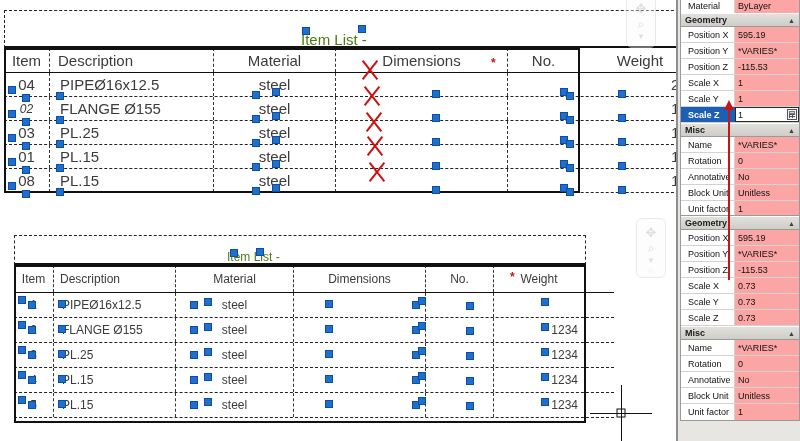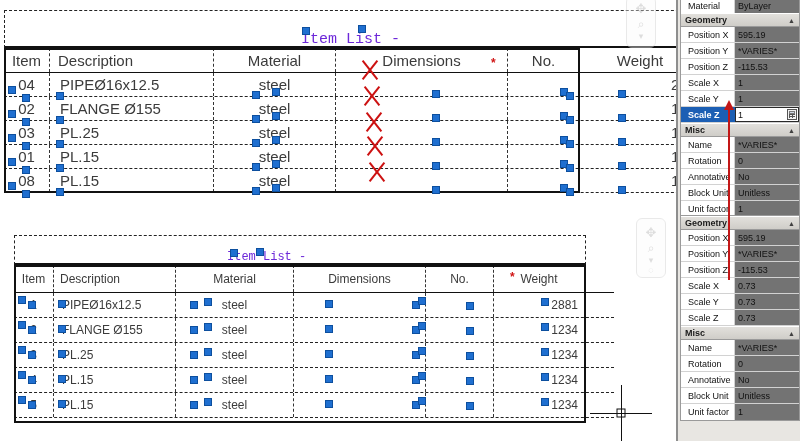--- a/index.html
+++ b/index.html
@@ -20,21 +20,21 @@
 
   
   .cad-table { position:absolute; }
   .cad-table .title-row {
     border:1px dashed #222;
     border-bottom:2px solid #111;
     position:relative;
   }
   .cad-table .title-text {
     position:absolute; white-space:nowrap;
-    color:#6d28d9; font-family:Liberation Mono, monospace;
+    color:#4d7c0f; font-family:Liberation Sans, sans-serif;
   }
   .cad-table .grid { position:relative; }
 
   .cad-row {
     display:flex;
     border-bottom:1px dashed #222;
     position:relative;
   }
   .cad-row.hdr { border-bottom:1px solid #111; }
   .cad-row.last { border-bottom:1px dashed #222; }
@@ -138,21 +138,21 @@
     width:54px; flex:0 0 54px;
     display:flex; align-items:center;
     padding-left:7px;
     border-right:1px solid #d2d2d2;
     background:#ffffff;
     font-size:9px; color:#111;
     white-space:nowrap; overflow:hidden;
   }
   .prop-val {
     flex:1 1 auto; display:flex; align-items:center;
-    padding-left:3px; background:#737373;
+    padding-left:3px; background:#fca5a5;
     font-size:9px; color:#111; white-space:nowrap; overflow:hidden;
   }
   .prop-row.sel .prop-name {
     background:#1c5fb4; color:#ffffff; font-weight:bold;
     border-right:1px solid #1c5fb4;
   }
   .prop-row.sel .prop-val {
     background:#ffffff; outline:1px solid #2a2a2a; outline-offset:-1px;
     position:relative;
   }
@@ -209,21 +209,21 @@
 
       <div class="cad-row" style="height:24px;">
         <div class="cad-cell c-center" style="width:46px; font-size:15px;">04</div>
         <div class="cad-cell c-left" style="width:164px; padding-left:10px; font-size:15px;">PIPEØ16x12.5</div>
         <div class="cad-cell c-center" style="width:122px; font-size:15px;">steel</div>
         <div class="cad-cell c-center" style="width:172px; font-size:15px;"></div>
         <div class="cad-cell c-center" style="width:72px; font-size:15px;"></div>
         <div class="cad-cell c-right noborder" style="width:120px; padding-right:4px; font-size:15px;">288</div>
       </div>
       <div class="cad-row" style="height:24px;">
-        <div class="cad-cell c-center" style="width:46px; font-size:15px;">02</div>
+        <div class="cad-cell c-center" style="width:46px; font-size:12px;font-style:italic;">02</div>
         <div class="cad-cell c-left" style="width:164px; padding-left:10px; font-size:15px;">FLANGE Ø155</div>
         <div class="cad-cell c-center" style="width:122px; font-size:15px;">steel</div>
         <div class="cad-cell c-center" style="width:172px; font-size:15px;"></div>
         <div class="cad-cell c-center" style="width:72px; font-size:15px;"></div>
         <div class="cad-cell c-right noborder" style="width:120px; padding-right:4px; font-size:15px;">123</div>
       </div>
       <div class="cad-row" style="height:24px;">
         <div class="cad-cell c-center" style="width:46px; font-size:15px;">03</div>
         <div class="cad-cell c-left" style="width:164px; padding-left:10px; font-size:15px;">PL.25</div>
         <div class="cad-cell c-center" style="width:122px; font-size:15px;">steel</div>
@@ -331,21 +331,20 @@
         <div class="cad-cell c-center" style="width:68px; font-size:12px;">No.</div>
         <div class="cad-cell c-center noborder" style="width:90px; font-size:12px;">Weight</div>
       </div>
 
       <div class="cad-row" style="height:25px;">
         <div class="cad-cell c-center" style="width:40px; font-size:12px;">1</div>
         <div class="cad-cell c-left" style="width:122px; padding-left:8px; font-size:12px;">PIPEØ16x12.5</div>
         <div class="cad-cell c-center" style="width:118px; font-size:12px;">steel</div>
         <div class="cad-cell c-center" style="width:132px; font-size:12px;"></div>
         <div class="cad-cell c-center" style="width:68px; font-size:12px;"></div>
-        <div class="cad-cell c-right noborder" style="width:90px; padding-right:6px; font-size:12px;">2881</div>
       </div>
       <div class="cad-row" style="height:25px;">
         <div class="cad-cell c-center" style="width:40px; font-size:12px;">2</div>
         <div class="cad-cell c-left" style="width:122px; padding-left:8px; font-size:12px;">FLANGE Ø155</div>
         <div class="cad-cell c-center" style="width:118px; font-size:12px;">steel</div>
         <div class="cad-cell c-center" style="width:132px; font-size:12px;"></div>
         <div class="cad-cell c-center" style="width:68px; font-size:12px;"></div>
         <div class="cad-cell c-right noborder" style="width:90px; padding-right:6px; font-size:12px;">1234</div>
       </div>
       <div class="cad-row" style="height:25px;">

